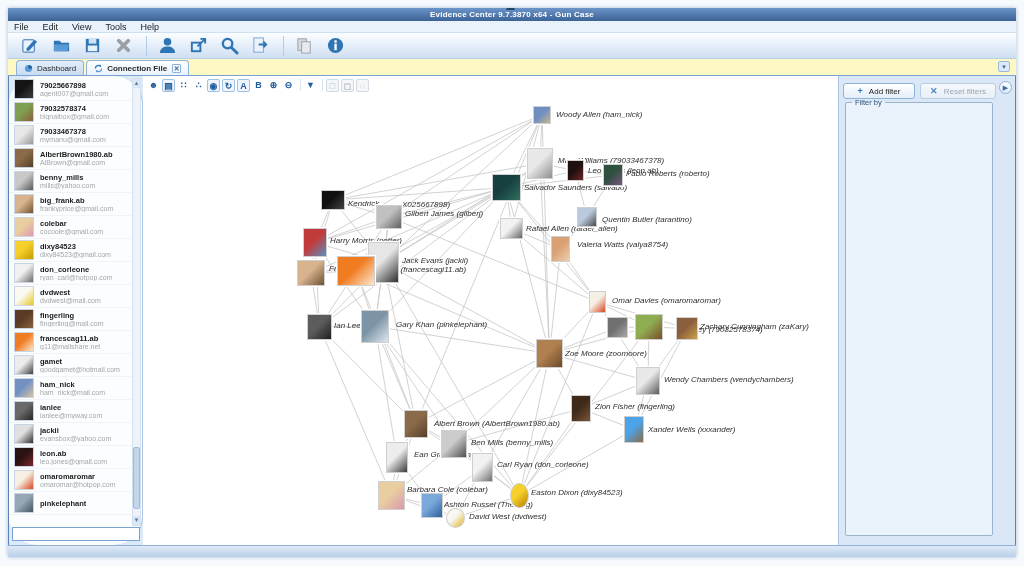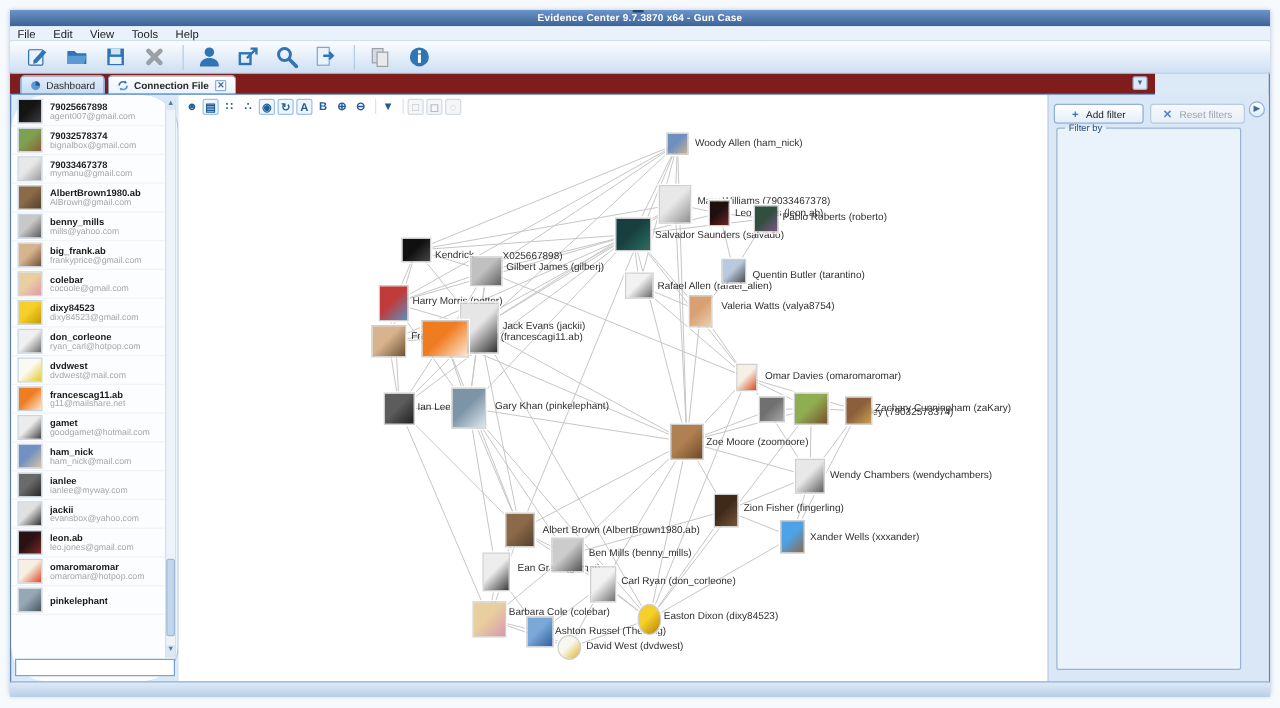--- a/index.html
+++ b/index.html
@@ -18,21 +18,21 @@
   .menubar { position:absolute; left:8px; top:21px; width:1008px; height:12px; background:#e9f1fb; border-bottom:1px solid #cfe0f1; display:flex; align-items:center; padding-left:6px; }
   .menuitem { font-size:9px; color:#1c1c1c; margin-right:14px; cursor:default; }
 
   .toolbar { position:absolute; left:8px; top:33px; width:1008px; height:26px;
              background:linear-gradient(#fbfdff,#e3edf9 55%,#cfdff2); border-bottom:1px solid #b8cfe8;
              display:flex; align-items:center; padding-left:8px; }
   .tbtn { width:28px; height:23px; display:flex; align-items:center; justify-content:center; margin-right:3px; border-radius:3px; }
   .tbtn svg { width:19px; height:19px; }
   .tsep { width:1px; height:20px; background:#b4cbe4; margin:0 6px; }
 
-  .tabstrip { position:absolute; left:8px; top:59px; width:916px; height:17px; background:#7f1d1d; border-bottom:1px solid #7aa3d4; display:flex; align-items:flex-end; padding-left:8px; }
+  .tabstrip { position:absolute; left:8px; top:59px; width:1008px; height:17px; background:#fef9c3; border-bottom:1px solid #7aa3d4; display:flex; align-items:flex-end; padding-left:8px; }
   .tab { height:15px; display:flex; align-items:center; padding:0 7px; font-size:8px; color:#2a2a2a;
          border:1px solid #8fb2d9; border-bottom:none; border-radius:4px 4px 0 0; margin-right:2px;
          background:linear-gradient(#e2edf9,#c9dcf1); }
   .tab.active { background:linear-gradient(#feffff,#e9f2fc); font-weight:bold; }
   .tab .ticon { width:9px; height:9px; margin-right:4px; }
   .tab .closebox { width:9px; height:9px; margin-left:5px; border:1px solid #8fb2d9; border-radius:1px; background:#f4f9fe;
                    font-size:7px; line-height:8px; text-align:center; color:#44699a; }
   .tab-overflow { position:absolute; right:6px; bottom:3px; font-size:7px; color:#44699a; width:12px; height:11px; text-align:center; border:1px solid #9ab8dc; border-radius:2px; background:#dceafa; line-height:10px; }
 
   
@@ -64,21 +64,21 @@
   .fbtn.disabled { color:#9aa4b0; background:linear-gradient(#f6f9fc,#e8eff7); border-color:#b9cce2; }
   .filtergroup { position:absolute; left:6px; top:22px; width:148px; height:438px; border:1px solid #9ab4d0; background:#eaf2fb; border-radius:2px; }
   .filtergroup legend { font-size:7.5px; color:#2e4f77; margin-left:6px; padding:0 3px; }
   .collapsebtn { position:absolute; right:3px; top:5px; width:13px; height:13px; border:1px solid #8fb2d9; border-radius:50%; background:linear-gradient(#fff,#dcebfa); font-size:7px; color:#44699a; text-align:center; line-height:12px; }
 
   .statusbar { position:absolute; left:8px; top:545px; width:1008px; height:12px;
                background:linear-gradient(#dfeaf7,#b9cfe9); border-top:1px solid #8fb0d8; }
 
   
   #edges { position:absolute; left:0; top:0; width:1024px; height:566px; z-index:40; pointer-events:none; }
-  #nodes { position:absolute; left:0; top:0; width:1024px; height:482px; z-index:50; pointer-events:none; }
+  #nodes { position:absolute; left:0; top:0; width:1024px; height:482px; z-index:50; pointer-events:none;font-style:italic; }
   .gnode-avatar { position:absolute; border:1px solid #cfcfcf; box-shadow:0 0 0 1px #ffffff; pointer-events:auto; z-index:6; }
   .gnode-label { position:absolute; font-size:8px; color:#2f2f2f; white-space:nowrap; z-index:5; line-height:9px; }
   .round { border-radius:50%; }
 </style>
 </head>
 <body>
 
 <div id="stage">
   <div class="window"></div>
 
@@ -248,20 +248,27 @@
           <div class="ctxt">
             <div class="cname">don_corleone</div>
             <div class="cmail">ryan_carl@hotpop.com</div>
           </div>
         </div>
         <div class="contact">
           <div class="avatar" style="background: linear-gradient(135deg, rgb(250, 250, 242) 45%, rgb(230, 200, 39));"></div>
           <div class="ctxt">
             <div class="cname">dvdwest</div>
             <div class="cmail">dvdwest@mail.com</div>
+          </div>
+        </div>
+        <div class="contact">
+          <div class="avatar" style="background: linear-gradient(135deg, rgb(90, 58, 36) 45%, rgb(138, 97, 64));"></div>
+          <div class="ctxt">
+            <div class="cname">fingerling</div>
+            <div class="cmail">fingerling@mail.com</div>
           </div>
         </div>
         <div class="contact">
           <div class="avatar" style="background: linear-gradient(135deg, rgb(239, 125, 35) 45%, rgb(255, 232, 208));"></div>
           <div class="ctxt">
             <div class="cname">francescag11.ab</div>
             <div class="cmail">g11@mailshare.net</div>
           </div>
         </div>
         <div class="contact">

